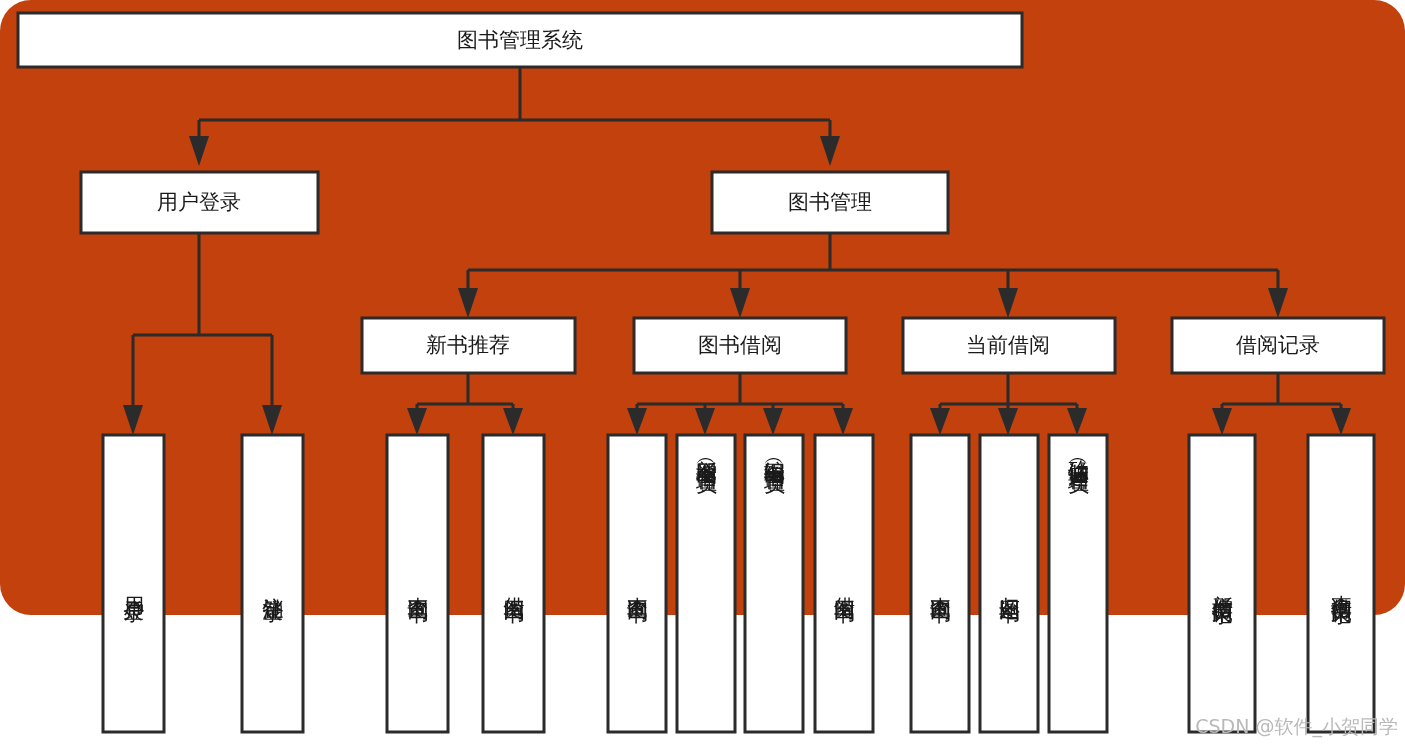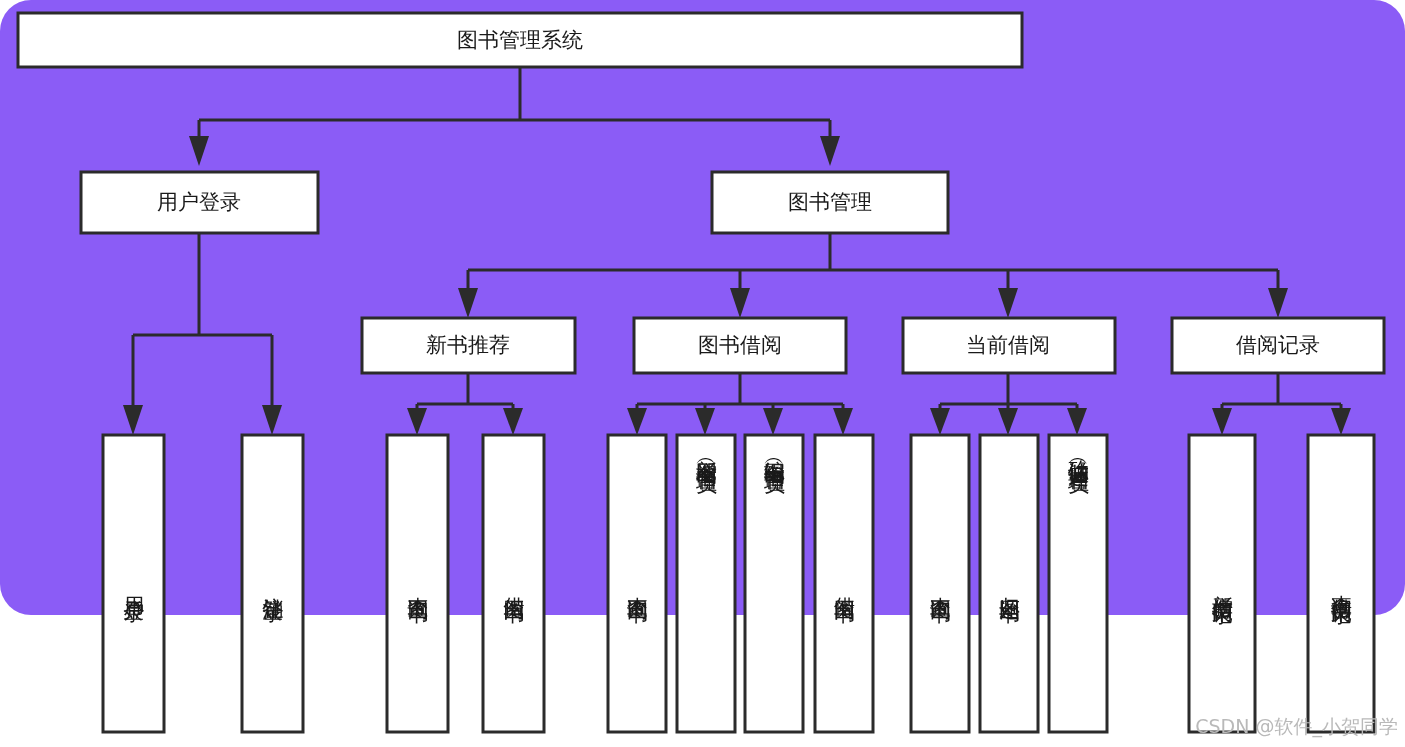--- a/index.html
+++ b/index.html
@@ -10,21 +10,21 @@
   body {
     width: 1405px;
     height: 747px;
     font-family: "DejaVu Sans", "Liberation Sans", sans-serif;
     overflow: hidden;
   }
   #diagram-root {
     position: relative;
     width: 1405px;
     height: 615px;
-    background: #8b5cf6;
+    background: #c2410c;
     border-radius: 31px;
   }
   svg.canvas {
     position: absolute;
     left: 0;
     top: 0;
     width: 1405px;
     height: 747px;
   }
   .node-box {

